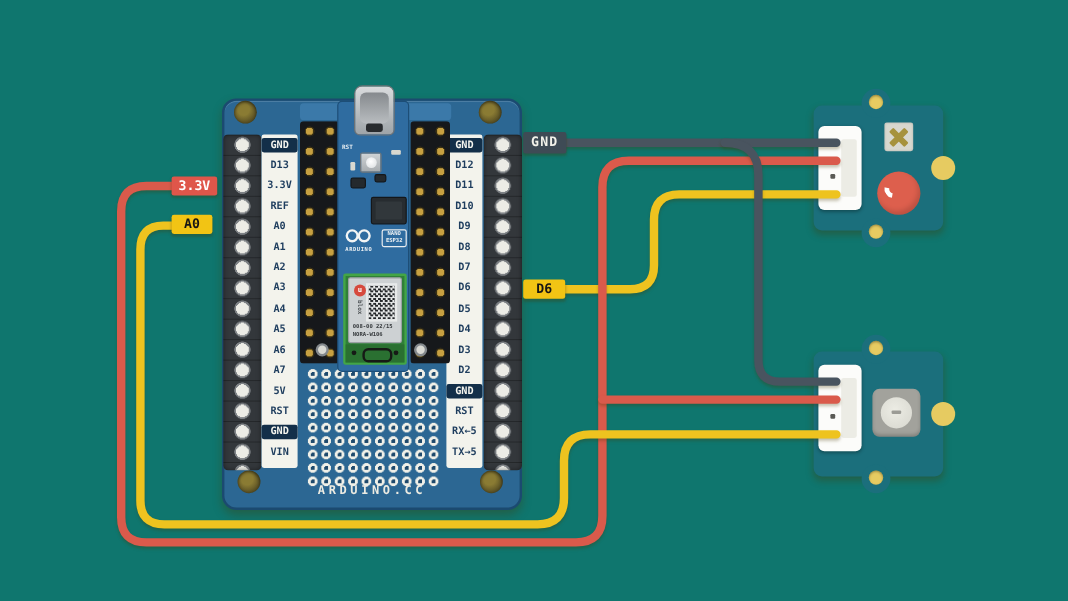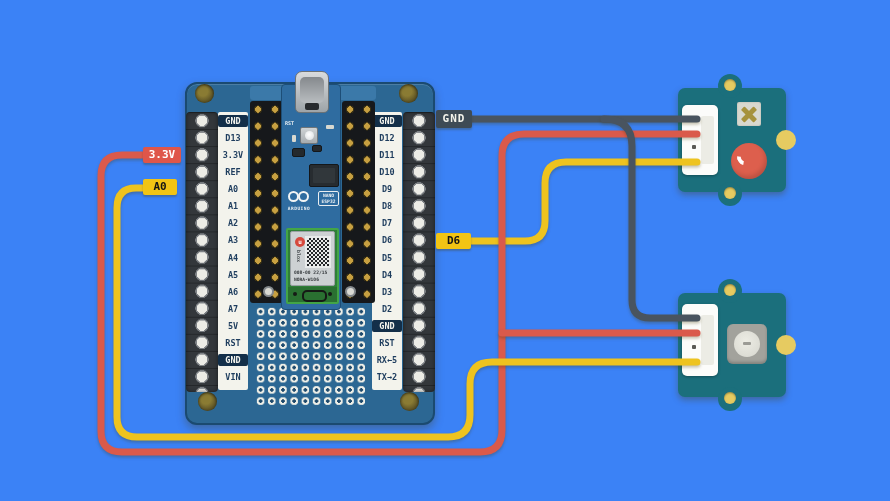--- a/index.html
+++ b/index.html
@@ -105,21 +105,21 @@
   .wchip{z-index:30;height:16px;line-height:16px;text-align:center;font-weight:bold;
          font-size:11px;border-radius:2px;box-shadow:0 2px 2px rgba(70,55,0,.3);}
   .wchip.dark{color:#f2f2ea;letter-spacing:1px;}
   .wchip.red{color:#ffffff;}
   .wchip.yel{color:#151515;}
   .modlayer{z-index:10;}
 </style>
 </head>
 <body>
 
-<div class="stage" style="background-color: #3b82f6;">
+<div class="stage" style="background-color: #0f766e;">
 
   <div class="abs board" style="background-color: rgb(44, 103, 147);"></div>
   <div class="abs topband"></div>
 
   <div class="abs mhole" style="left:195px;top:84px;"></div>
   <div class="abs mhole" style="left:399px;top:84px;"></div>
   <div class="abs mhole" style="left:198px;top:392px;"></div>
   <div class="abs mhole" style="left:400px;top:392px;"></div>
 
   <div class="abs terminal" style="left:186px;"></div>
@@ -153,29 +153,30 @@
     <div class="pin">D8</div>
     <div class="pin">D7</div>
     <div class="pin">D6</div>
     <div class="pin">D5</div>
     <div class="pin">D4</div>
     <div class="pin">D3</div>
     <div class="pin">D2</div>
     <div class="pin hl">GND</div>
     <div class="pin">RST</div>
     <div class="pin">RX←5</div>
-    <div class="pin">TX→2</div>
+    <div class="pin">TX→5</div>
   </div>
 
   <div class="abs header" style="left:250px;"></div>
   <div class="abs header" style="left:342px;"></div>
 
   <div class="abs proto"></div>
   <div class="abs via" style="left:263px;top:286px;"></div>
   <div class="abs via" style="left:345px;top:286px;"></div>
+  <div class="abs footer">ARDUINO.CC</div>
 
   <div class="abs nano" style="background-color: rgb(47, 108, 160);">
     <div class="abs usb">
       <div class="inner"></div>
         <div class="slot"></div>
     </div>
     <div class="abs rsttxt">RST</div>
     <div class="abs rstbtn"></div>
     <div class="abs chip" style="left:10px;top:63px;width:13px;height:9px;"></div>
     <div class="abs chip" style="left:30px;top:60px;width:10px;height:7px;"></div>

